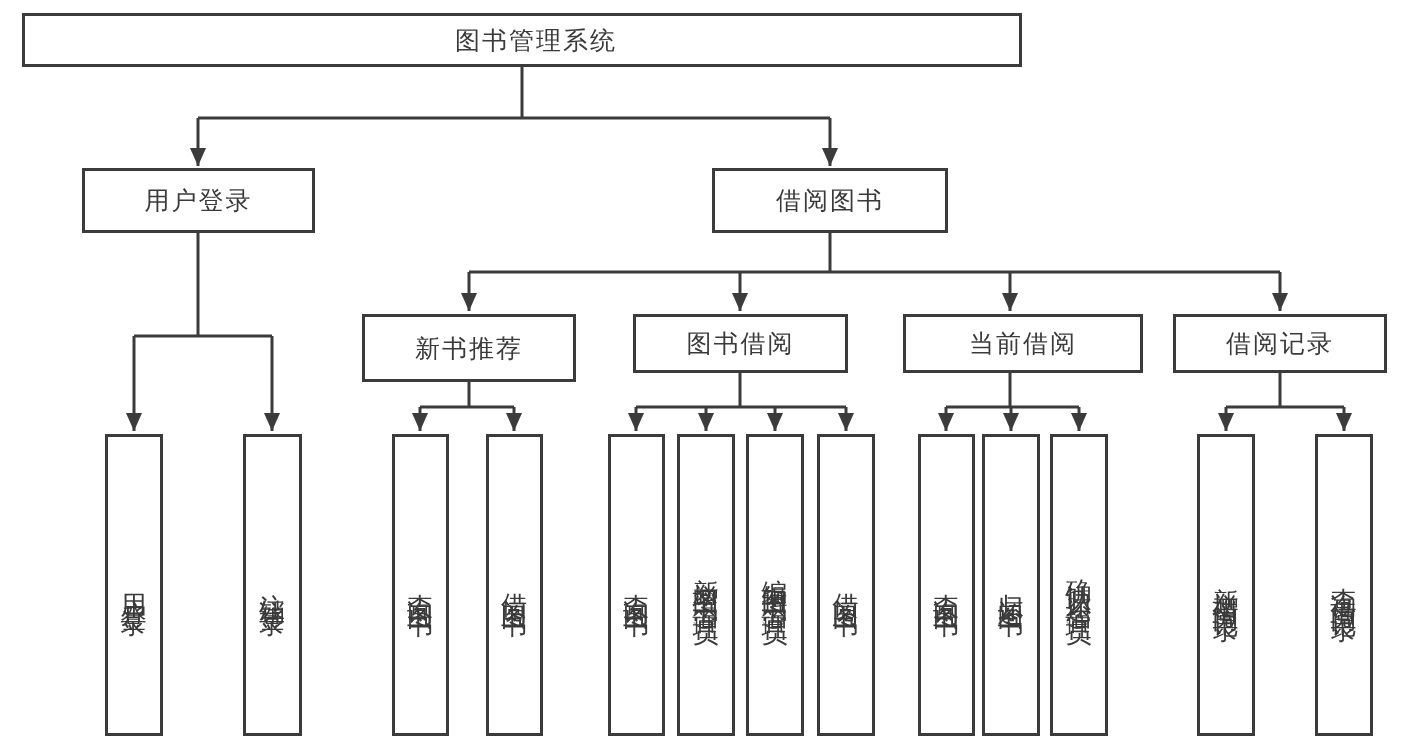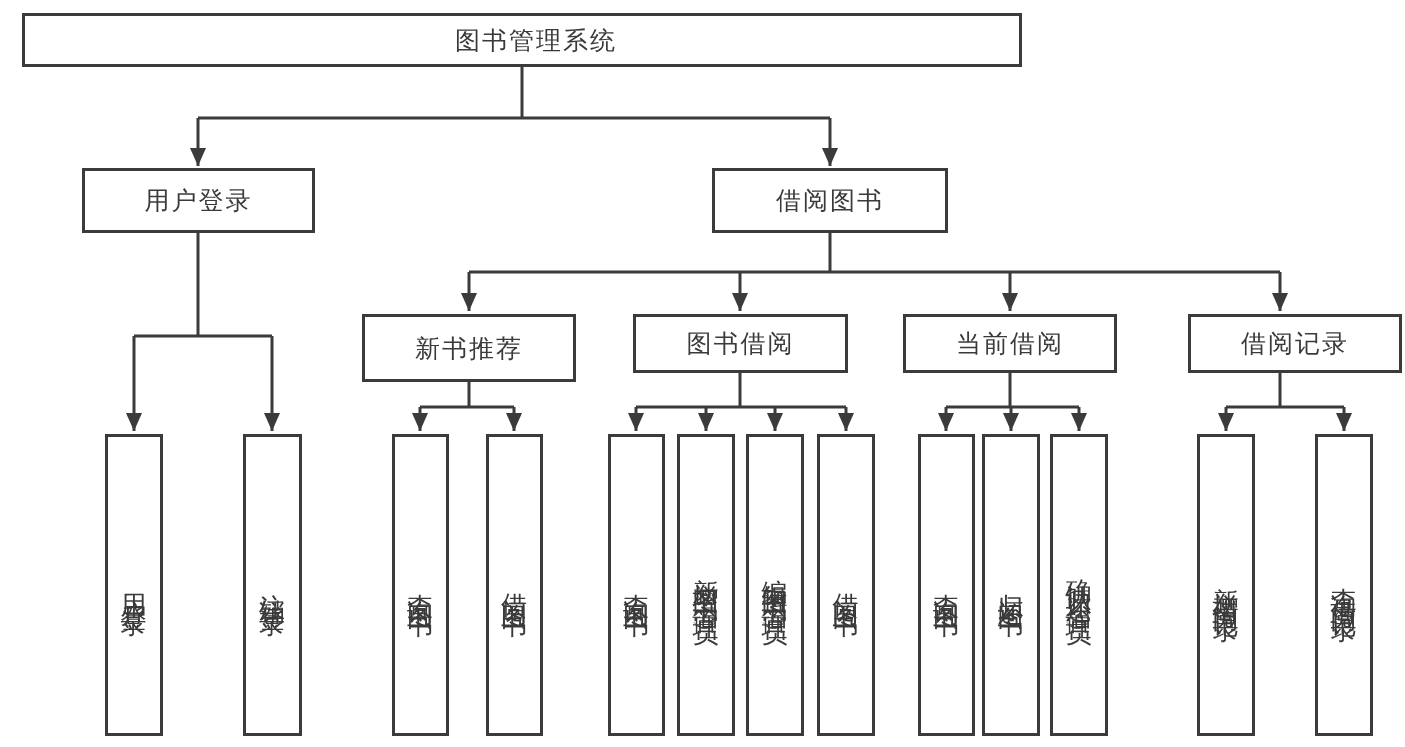--- a/index.html
+++ b/index.html
@@ -112,24 +112,24 @@
   <div class="box h" style="left:712px; top:168px; width:236px; height:65px;">
     <span class="label">借阅图书</span>
   </div>
 
   <div class="box h" style="left:362px; top:314px; width:214px; height:68px;">
     <span class="label">新书推荐</span>
   </div>
   <div class="box h" style="left:633px; top:314px; width:215px; height:59px;">
     <span class="label">图书借阅</span>
   </div>
-  <div class="box h" style="left:903px; top:314px; width:214px; height:59px;">
+  <div class="box h" style="left:903px; top:314px; width:240px; height:59px;">
     <span class="label">当前借阅</span>
   </div>
-  <div class="box h" style="left:1173px; top:314px; width:214px; height:59px;margin-left:15px;">
+  <div class="box h" style="left:1173px; top:314px; width:214px; height:59px;">
     <span class="label">借阅记录</span>
   </div>
 
   <div class="box leaf" style="left:105px; top:434px; width:58px; height:302px;">
     <span class="label">用户登录</span>
   </div>
   <div class="box leaf" style="left:243px; top:434px; width:59px; height:302px;">
     <span class="label">注销登录</span>
   </div>
 

